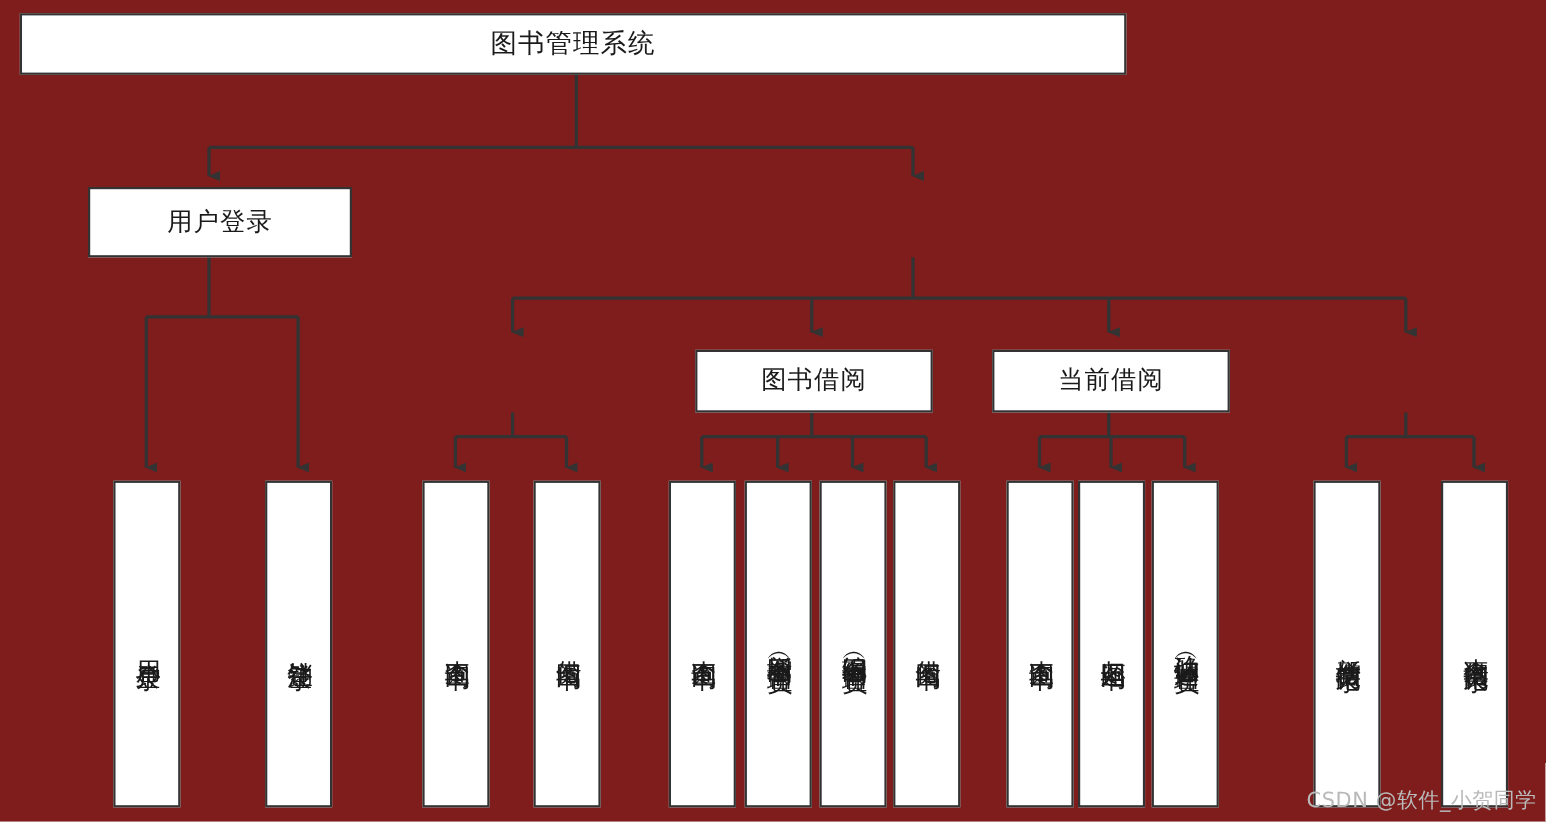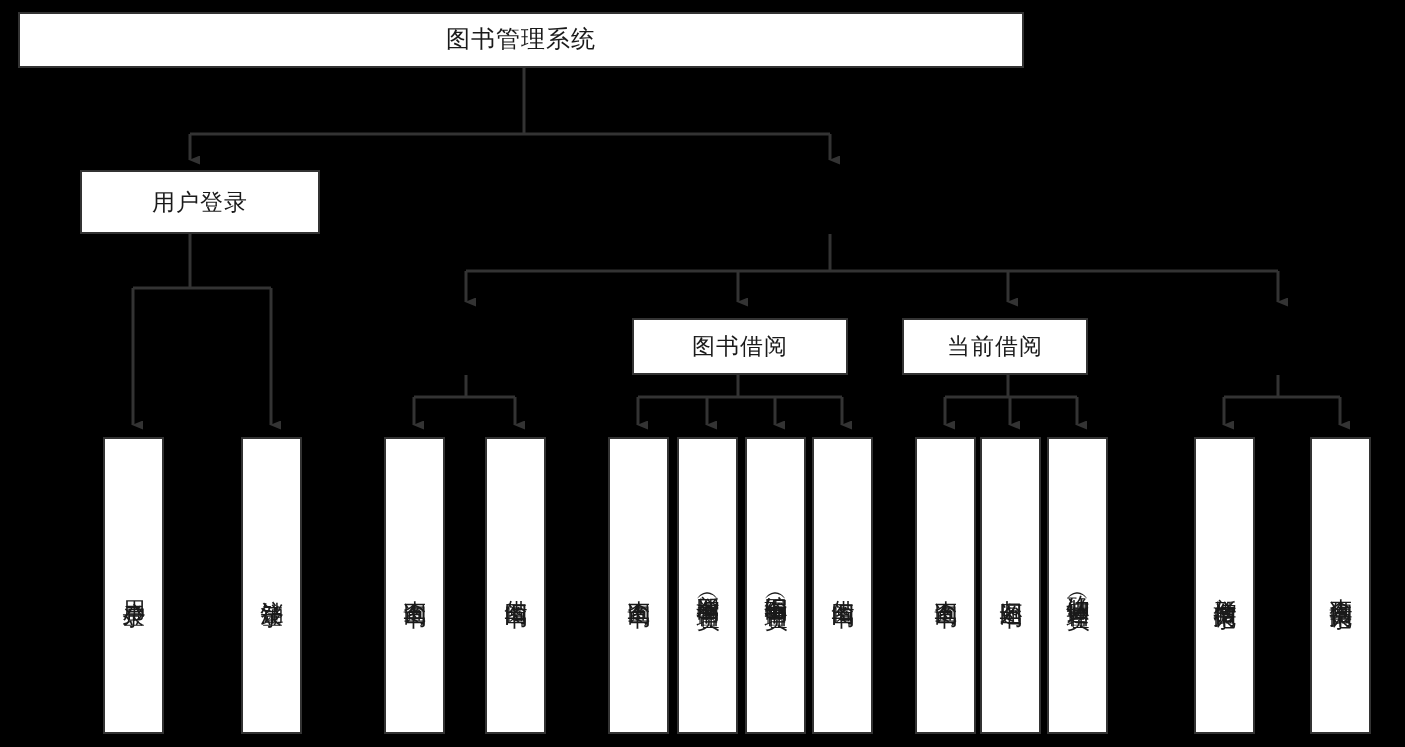--- a/index.html
+++ b/index.html
@@ -7,21 +7,21 @@
     padding: 0;
     background: #ffffff;
   }
   body {
     font-family: "DejaVu Sans", "Liberation Sans", sans-serif;
   }
   #stage {
     position: relative;
     width: 1405px;
     height: 747px;
-    background: #000000;
+    background: #7f1d1d;
     overflow: hidden;
   }
   
   .node {
     position: absolute;
     box-sizing: border-box;
     border: 2px solid #333333;
     background: #ffffff;
     display: flex;
     align-items: center;
@@ -137,21 +137,21 @@
   <div class="node horiz" style="left:80px; top:170px; width:240px; height:64px;">
     <span class="lbl">用户登录</span>
   </div>
 
 
 
   <div class="node horiz" style="left:632px; top:318px; width:216px; height:57px;">
     <span class="lbl">图书借阅</span>
   </div>
 
-  <div class="node horiz" style="left:902px; top:318px; width:186px; height:57px;">
+  <div class="node horiz" style="left:902px; top:318px; width:216px; height:57px;">
     <span class="lbl">当前借阅</span>
   </div>
 
 
   <div class="node vert" style="left:103px; top:437px; width:61px; height:297px;">
     <span class="lbl">用户登录</span>
   </div>
 
   <div class="node vert" style="left:241px; top:437px; width:61px; height:297px;">
     <span class="lbl">注销登录</span>
@@ -194,14 +194,15 @@
   </div>
 
   <div class="node vert" style="left:1194px; top:437px; width:61px; height:297px;">
     <span class="lbl">新增借阅记录</span>
   </div>
 
   <div class="node vert" style="left:1310px; top:437px; width:61px; height:297px;">
     <span class="lbl">查询借阅记录</span>
   </div>
 
+  <div id="watermark">CSDN @软件_小贺同学</div>
 
 </div>
 
 </body></html>

